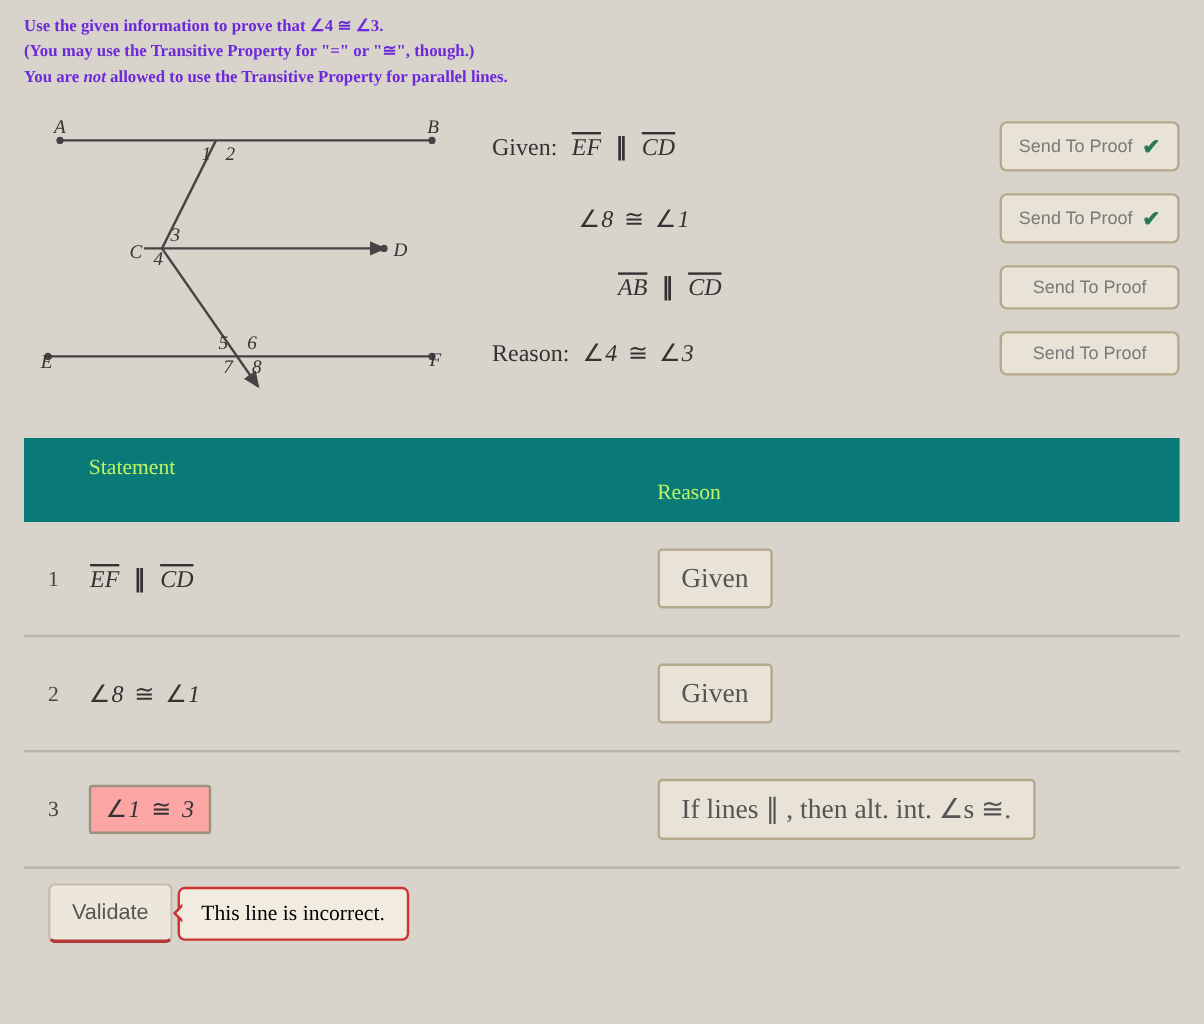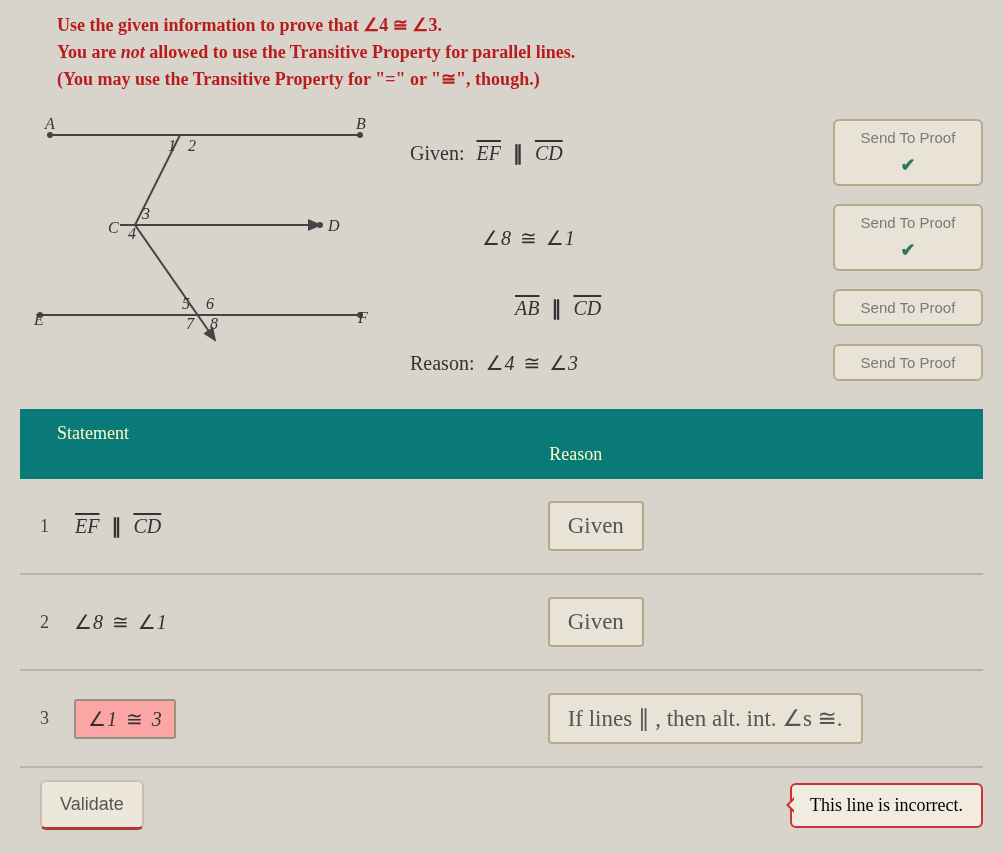--- a/index.html
+++ b/index.html
@@ -5,21 +5,21 @@
   * { box-sizing: border-box; margin: 0; padding: 0; }
   body {
     font-family: Georgia, 'Times New Roman', serif;
     background: #d8d4cc;
     width: 1003px;
     height: 853px;
     padding: 12px 20px 0 20px;
     color: #3a3a3a;
     overflow: hidden;
   }
-  .instructions { font-size: 18px; line-height: 1.5; margin-bottom: 22px; color:#b91c1c; font-weight:600;margin-left:37px;}
+  .instructions { font-size: 14px; line-height: 1.5; margin-bottom: 22px; color:#6d28d9; font-weight:600;}
   .instructions em { font-style: italic; }
   .top-row { display: flex; gap: 30px; margin-bottom: 28px; align-items:flex-start; }
   .diagram { width: 360px; height: 240px; position: relative; flex-shrink:0; }
   .diagram svg { width: 100%; height: 100%; }
   .diagram text { font-family: Georgia, serif; font-size: 16px; font-style: italic; fill:#333; }
   .given-col { flex: 1; display:flex; flex-direction:column; gap:18px; padding-top:4px;}
   .given-row { display:flex; align-items:center; justify-content:space-between; }
   .math { font-family: Georgia, serif; font-size: 20px; font-style: italic; color:#333; white-space:nowrap;}
   .math .seg { text-decoration: overline; display:inline-block; padding:0 1px;}
   .math .ang::before { content:"∠"; font-style:normal; margin-right:1px;}
@@ -28,29 +28,28 @@
   .send-btn {
     border: 2px solid #b5a98c;
     background: #e8e3d6;
     border-radius: 6px;
     padding: 8px 14px;
     font-size: 15px;
     color: #7a7a7a;
     display:flex; align-items:center; gap:8px;
     min-width:150px; justify-content:center;
     cursor:pointer;
-    flex-direction:column;
   }
   .check { color:#2a7a5a; font-size:18px; font-weight:bold;}
   .table { width: 100%; }
   .thead {
     background: #0a7a78;
-    color: #fef9c3;
+    color: #bef264;
     display:flex;
-    padding: 14px 3px;
+    padding: 14px 20px;
     font-size: 18px;
   }
   .thead .c1 { width: 55%; padding-left:34px;}
   .thead .c2 { width: 45%; margin-top: 21px; }
   .trow {
     display:flex;
     border-bottom: 2px solid #b8b4a8;
     padding: 22px 20px;
     align-items:center;
     min-height:86px;
@@ -68,21 +67,21 @@
     color:#555;
     font-family: Georgia, serif;
   }
   .stmt-box {
     display:inline-block;
     border:2px solid #9a927c;
     border-radius:3px;
     background:#fca5a5;
     padding:6px 12px;
   }
-  .validate-row { display:flex; align-items:center; gap:4px; margin-top:12px; padding-left:20px;justify-content:space-between;}
+  .validate-row { display:flex; align-items:center; gap:4px; margin-top:12px; padding-left:20px;}
   .validate-btn {
     border: 3px solid #b03838;
     border-top:2px solid #c8beae;
     border-left:2px solid #c8beae;
     border-right:2px solid #c8beae;
     background:#ece7da;
     border-radius:6px 6px 6px 6px;
     padding:12px 18px;
     font-size:18px;
     color:#555;
@@ -114,24 +113,24 @@
     border-right-color:#f2ece0;
   }
 </style>
 </head>
 <body>
 
 <div class="instructions">
   <div>
     <span>Use the given information to prove that </span><span>∠4 ≅ ∠3.</span>
   </div>
+  <div>(You may use the Transitive Property for "=" or "≅", though.)</div>
   <div>
     <span>You are </span><em>not</em><span> allowed to use the Transitive Property for parallel lines.</span>
   </div>
-  <div>(You may use the Transitive Property for "=" or "≅", though.)</div>
 </div>
 
 <div class="top-row">
   <div class="diagram">
     <svg viewBox="0 0 360 240">
       <defs>
         <marker id="arr" markerWidth="8" markerHeight="8" refX="6" refY="3" orient="auto">
           <path d="M0,0 L7,3 L0,6 Z" fill="#444"></path>
         </marker>
       </defs>

